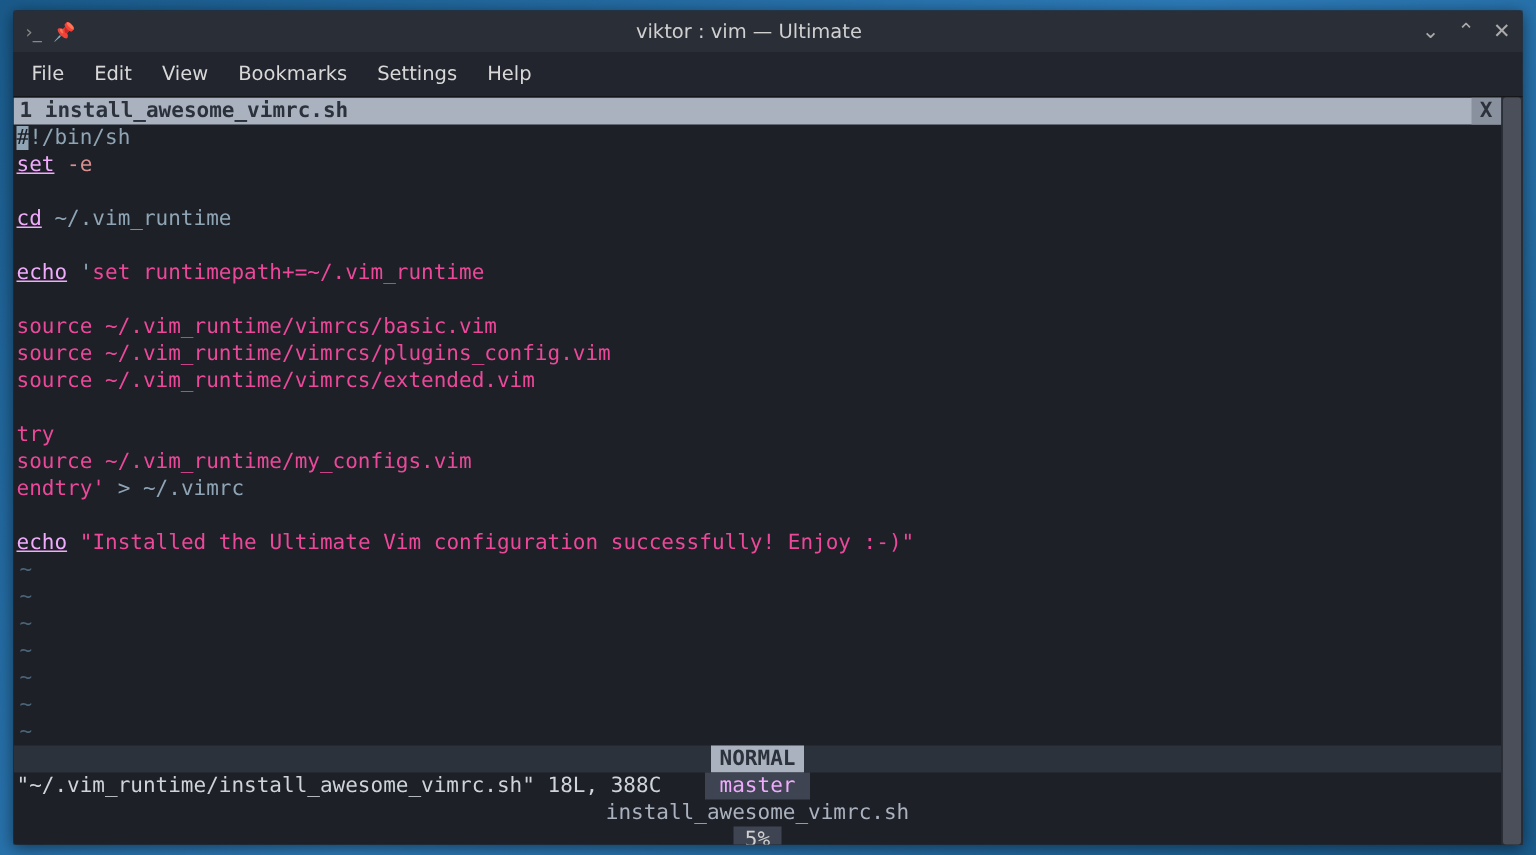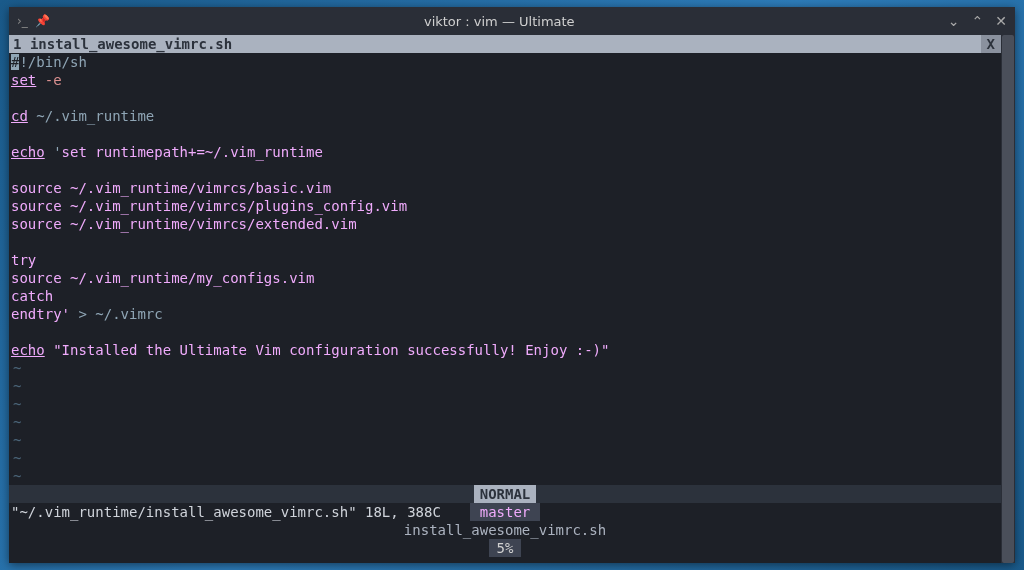--- a/index.html
+++ b/index.html
@@ -111,21 +111,21 @@
     }
     .code-area {
       padding: 0 2px;
     }
     .code-line {
       white-space: pre;
       color: #8fa5b5;
       height: 18px;
     }
     .c-red { color: #d98f8f; }
-    .c-green { color: #f0abfc; }
+    .c-green { color: #ec4899; }
     .c-cyan { color: #f0abfc; text-decoration: underline; }
     .c-base { color: #8fa5b5; }
     .tilde-line {
       color: #4a6478;
       height: 18px;
       padding-left: 2px;
     }
     .status-line {
       display: flex;
       align-items: center;
@@ -202,20 +202,28 @@
       <span class="icon-btn">📌</span>
     </div>
     <div class="titlebar-title">viktor : vim — Ultimate</div>
     <div class="titlebar-right">
       <span class="win-btn">⌄</span>
       <span class="win-btn">⌃</span>
       <span class="win-btn">✕</span>
     </div>
   </div>
 
+  <div class="menubar">
+    <span class="menubar-item">File</span>
+    <span class="menubar-item">Edit</span>
+    <span class="menubar-item">View</span>
+    <span class="menubar-item">Bookmarks</span>
+    <span class="menubar-item">Settings</span>
+    <span class="menubar-item">Help</span>
+  </div>
 
   <div class="terminal">
     <div class="terminal-content">
       <div class="tab-line">
         <span class="active-tab"><span>1</span> <span>install_awesome_vimrc.sh</span> </span>
         <span class="tab-filler"></span>
         <span class="tab-close">X</span>
       </div>
       <div class="code-area">
         <div class="code-line"><span class="cursor">#</span><span class="c-base">!/bin/sh</span></div>
@@ -224,21 +232,20 @@
         <div class="code-line"><span class="c-cyan">cd</span><span class="c-base"> ~/.vim_runtime</span></div>
         <div class="code-line"> </div>
         <div class="code-line"><span class="c-cyan">echo</span><span class="c-base"> '</span><span class="c-green">set runtimepath+=~/.vim_runtime</span></div>
         <div class="code-line"> </div>
         <div class="code-line c-green">source ~/.vim_runtime/vimrcs/basic.vim</div>
         <div class="code-line c-green">source ~/.vim_runtime/vimrcs/plugins_config.vim</div>
         <div class="code-line c-green">source ~/.vim_runtime/vimrcs/extended.vim</div>
         <div class="code-line"> </div>
         <div class="code-line c-green">try</div>
         <div class="code-line c-green">source ~/.vim_runtime/my_configs.vim</div>
-        <div class="code-line c-green">catch</div>
         <div class="code-line"><span class="c-green">endtry'</span><span class="c-base"> &gt; ~/.vimrc</span></div>
         <div class="code-line"> </div>
         <div class="code-line"><span class="c-cyan">echo</span><span> </span><span class="c-green">"Installed the Ultimate Vim configuration successfully! Enjoy :-)"</span></div>
         <div class="tilde-line">~</div>
         <div class="tilde-line">~</div>
         <div class="tilde-line">~</div>
         <div class="tilde-line">~</div>
         <div class="tilde-line">~</div>
         <div class="tilde-line">~</div>
         <div class="tilde-line">~</div>

